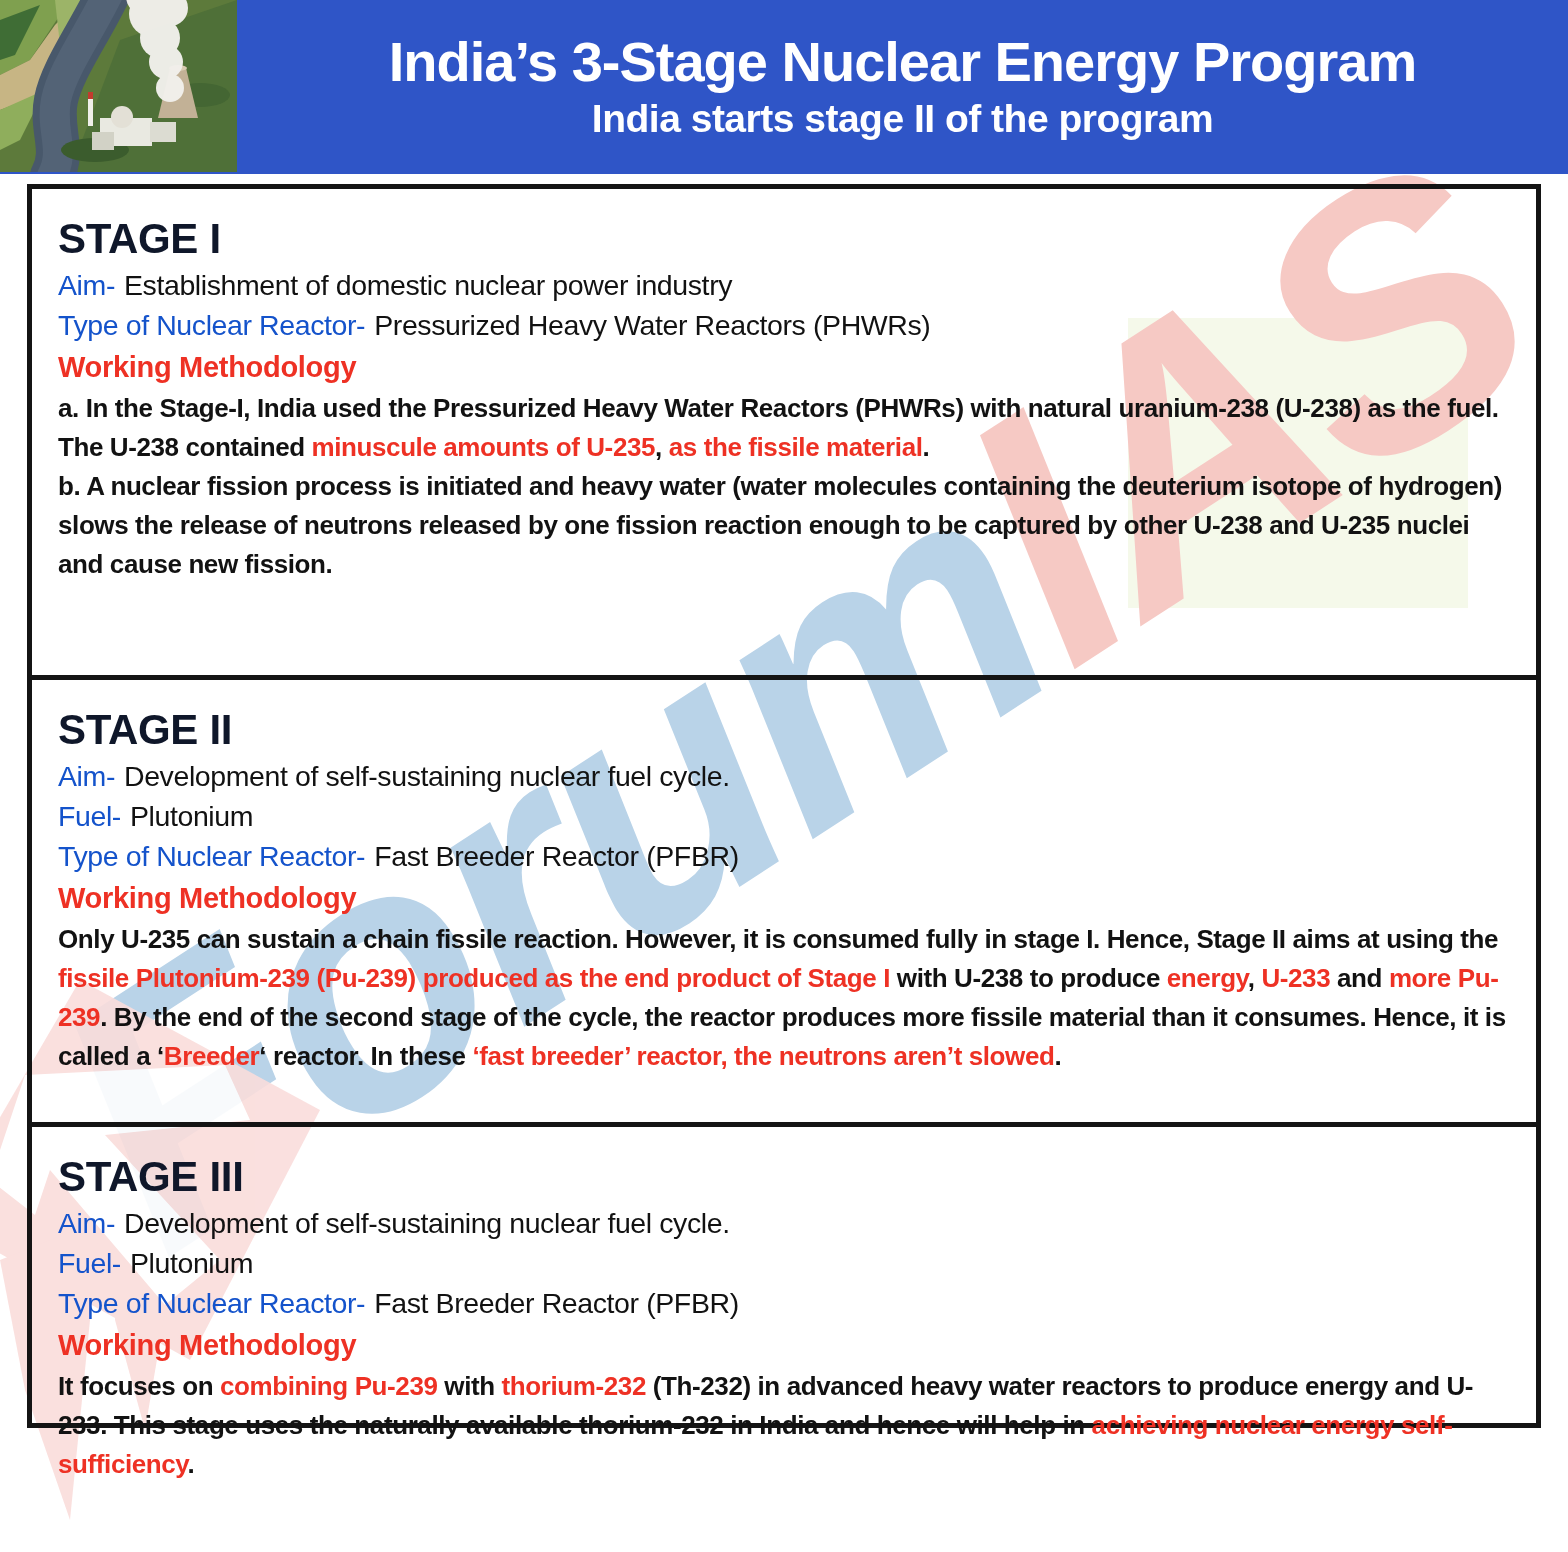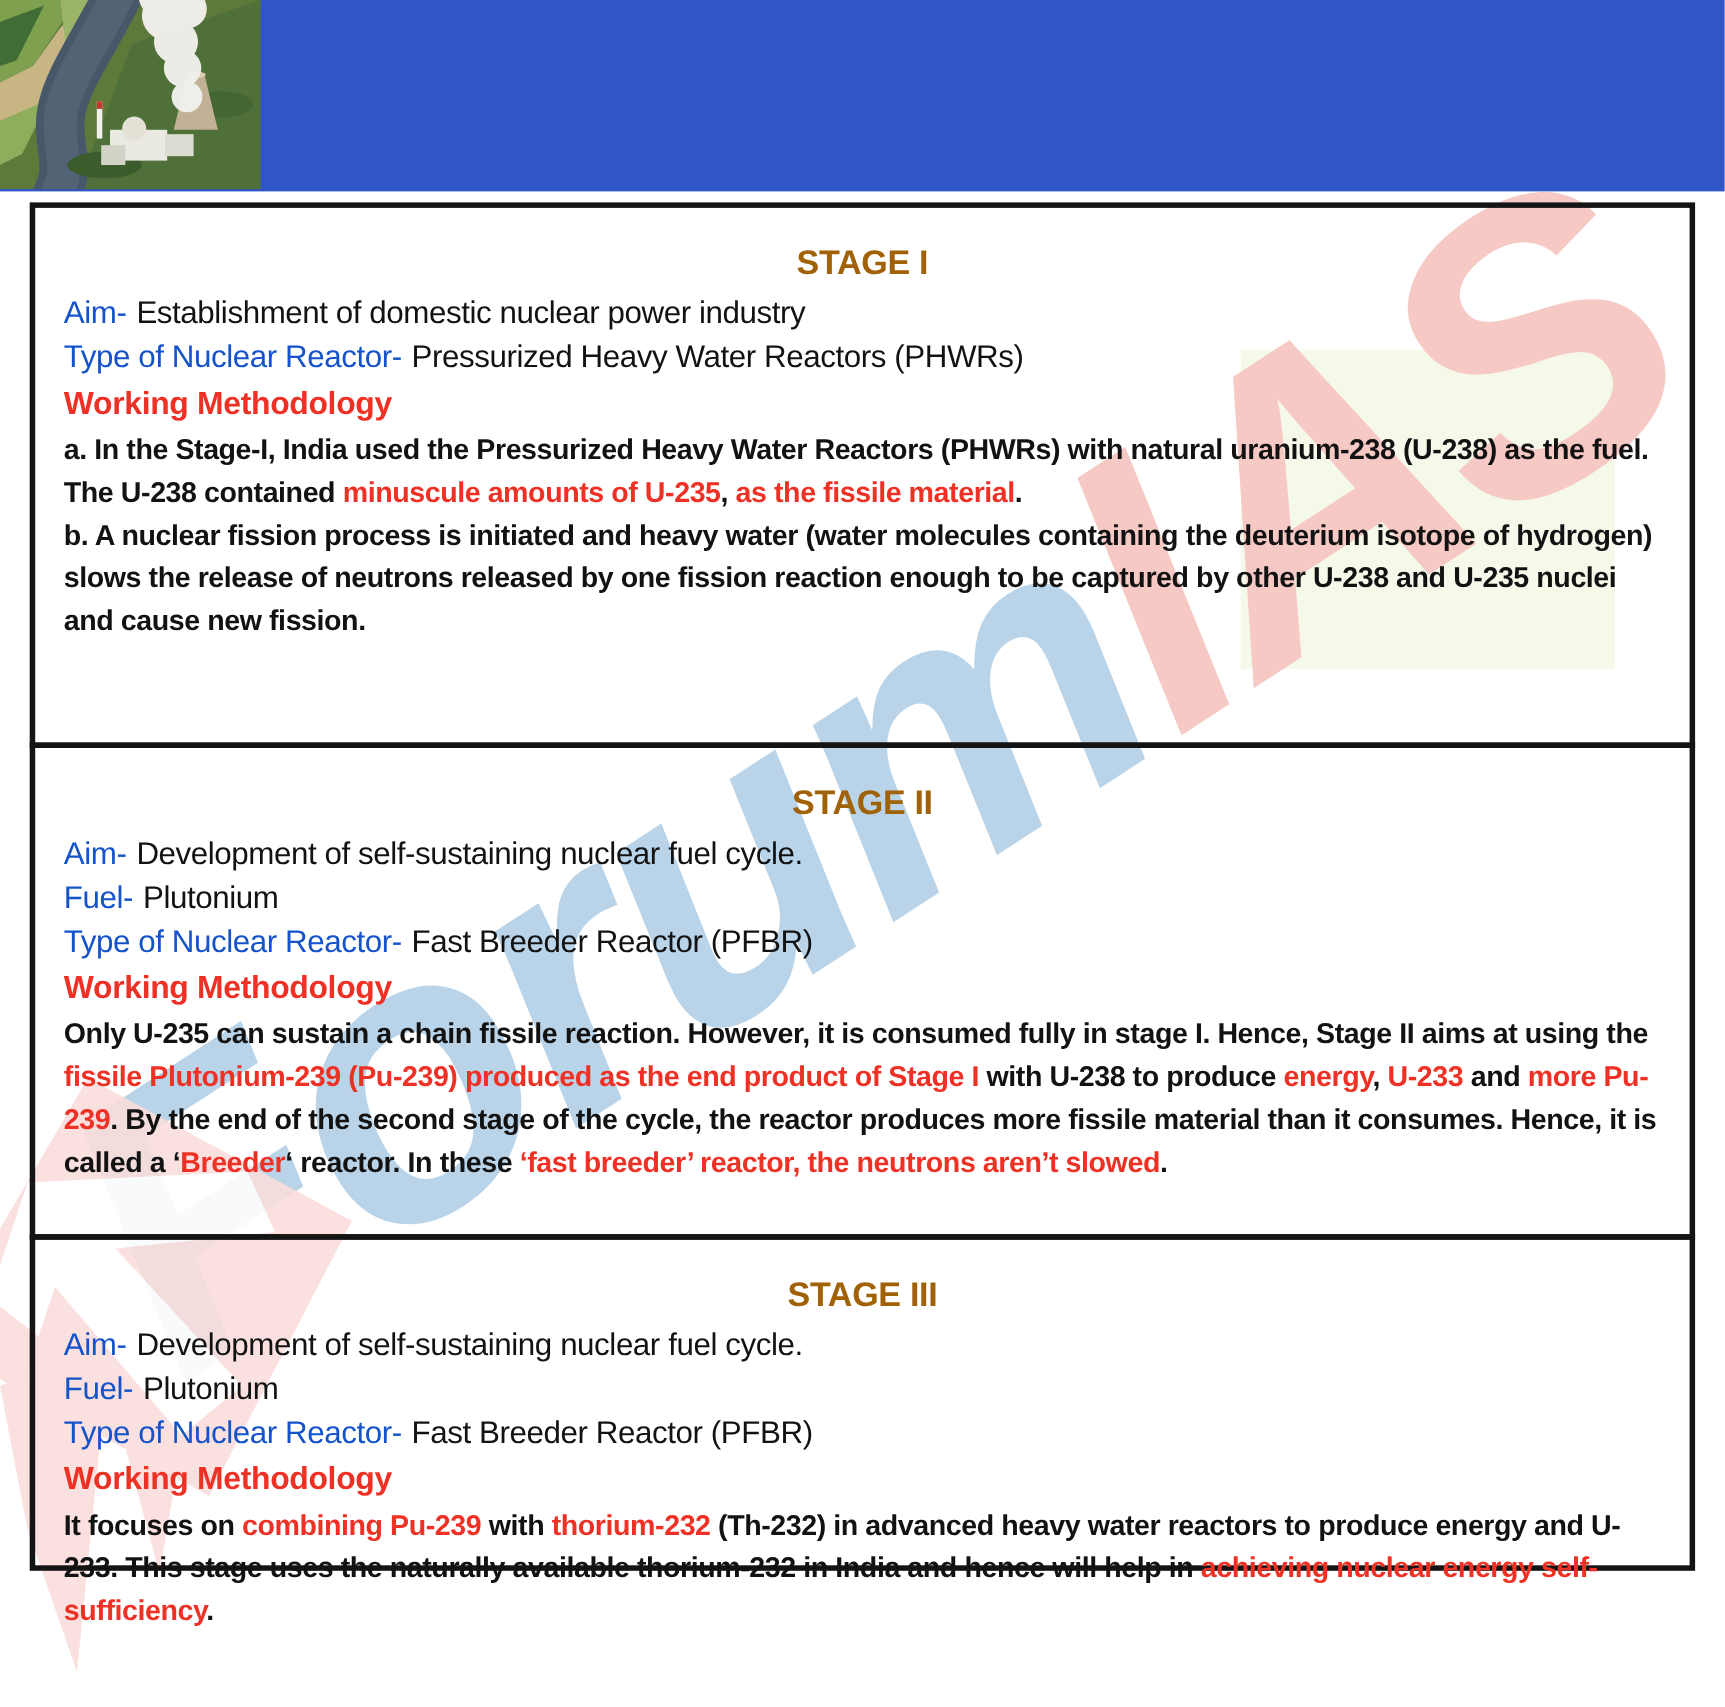--- a/index.html
+++ b/index.html
@@ -44,21 +44,21 @@
   .stage-box {
     border:5px solid #141414; background:transparent;
     padding:30px 26px 10px 26px; position:relative;
   }
   .stage-box + .stage-box { margin-top:-5px; }
   .box-1 { height:496px; }
   .box-2 { height:452px; }
   .box-3 { height:306px; }
 
   .stage-title {
-    text-align:center; color:#a16207; font-size:31px; font-weight:bold;
+    text-align:left; color:#0f172a; font-size:42px; font-weight:bold;
     letter-spacing:-0.3px; line-height:40px; margin-bottom:6px;
   }
   .meta-line { font-size:28.5px; font-weight:normal; line-height:40px;
                color:#121212; letter-spacing:-0.4px; }
   .label { color:#1453cb; margin-right:9px; }
   .wm-heading {
     color:#ee3124; font-size:29px; font-weight:bold;
     line-height:40px; letter-spacing:-0.3px; margin:2px 0;
   }
   .paragraph {
@@ -117,20 +117,24 @@
 
     <g fill="#f2f0ec" opacity="0.97">
       <circle cx="170" cy="88" r="14"></circle>
       <circle cx="166" cy="62" r="17"></circle>
       <circle cx="160" cy="38" r="20"></circle>
       <circle cx="152" cy="14" r="23"></circle>
       <circle cx="170" cy="8" r="18"></circle>
       <circle cx="146" cy="-4" r="20"></circle>
     </g>
   </svg>
+  <div class="titles">
+    <div class="page-title">India’s 3-Stage Nuclear Energy Program</div>
+    <div class="page-subtitle">India starts stage II of the program</div>
+  </div>
 </header>
 
 <main class="content">
 
   <section class="stage-box box-1">
     <h2 class="stage-title">STAGE I</h2>
     <div class="meta-line">
       <span class="label">Aim-</span><span class="meta-text">Establishment of domestic nuclear power industry</span>
     </div>
     <div class="meta-line">

